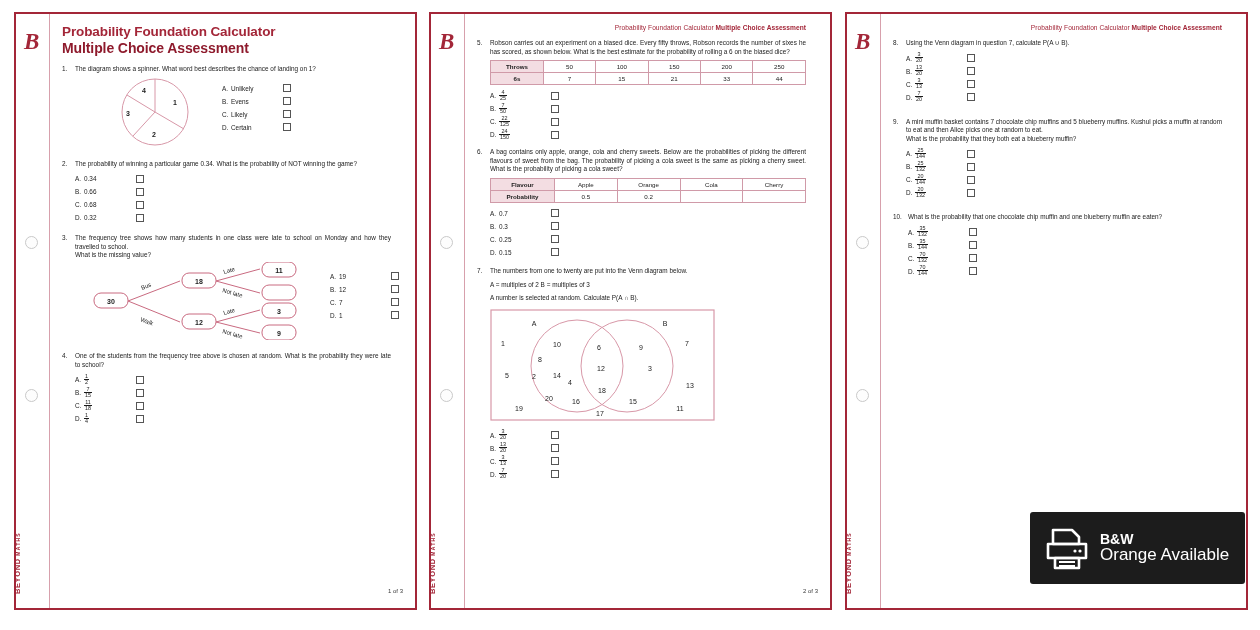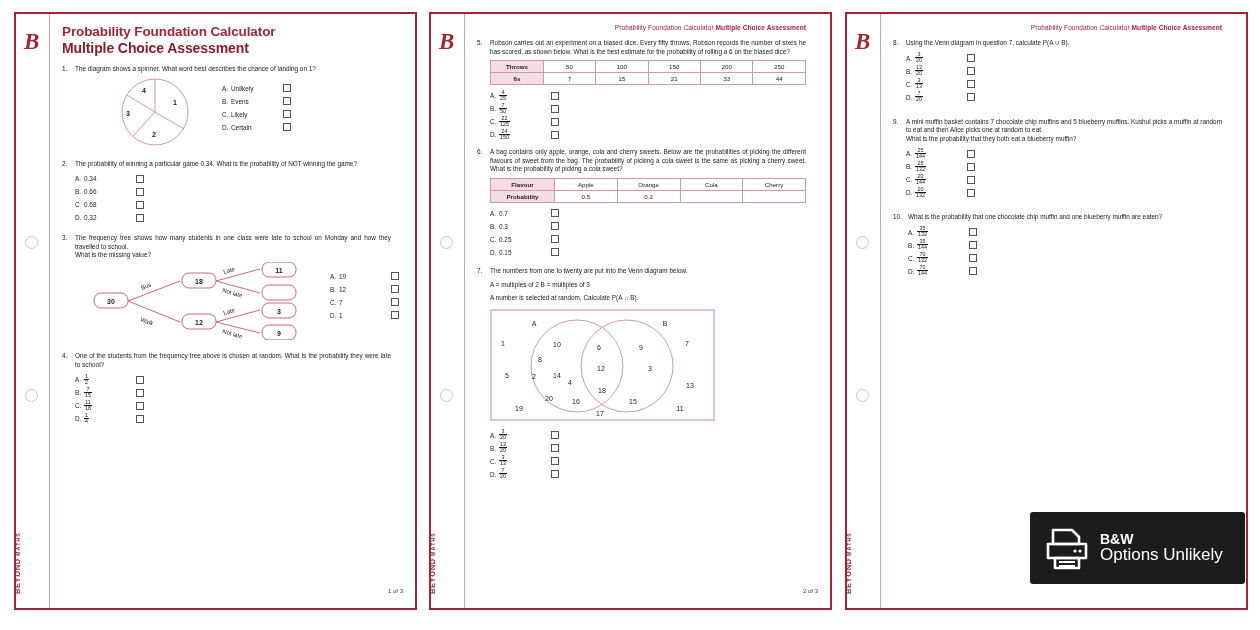--- a/index.html
+++ b/index.html
@@ -752,17 +752,17 @@
       </g>
       <g fill="#ffffff">
         <rect x="15" y="35" width="16" height="2"></rect>
         <rect x="15" y="39" width="16" height="2"></rect>
         <circle cx="36" cy="25" r="1.6"></circle>
         <circle cx="31" cy="25" r="1.6"></circle>
       </g>
     </svg>
     <div class="bwtext">
       <div class="l1">B&amp;W</div>
-      <div class="l2">Options Unlikely</div>
+      <div class="l2">Orange Available</div>
     </div>
   </div>
 
 </div>
 
 </body></html>

